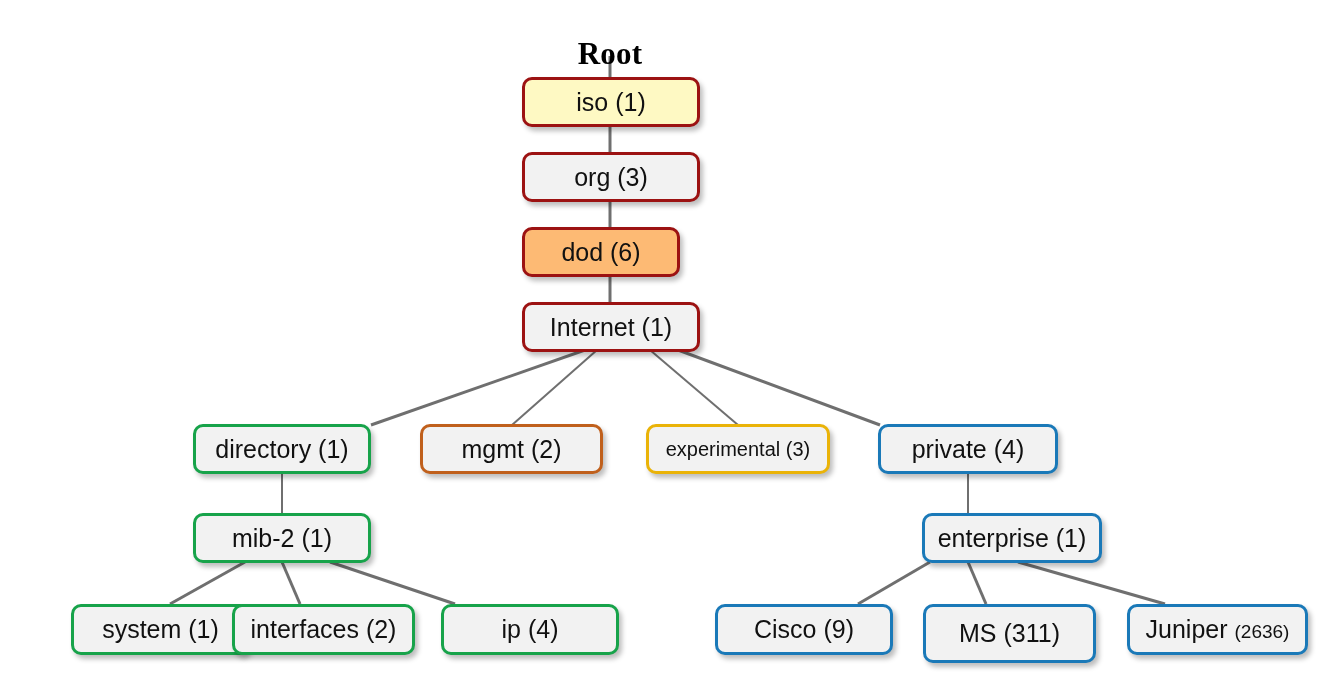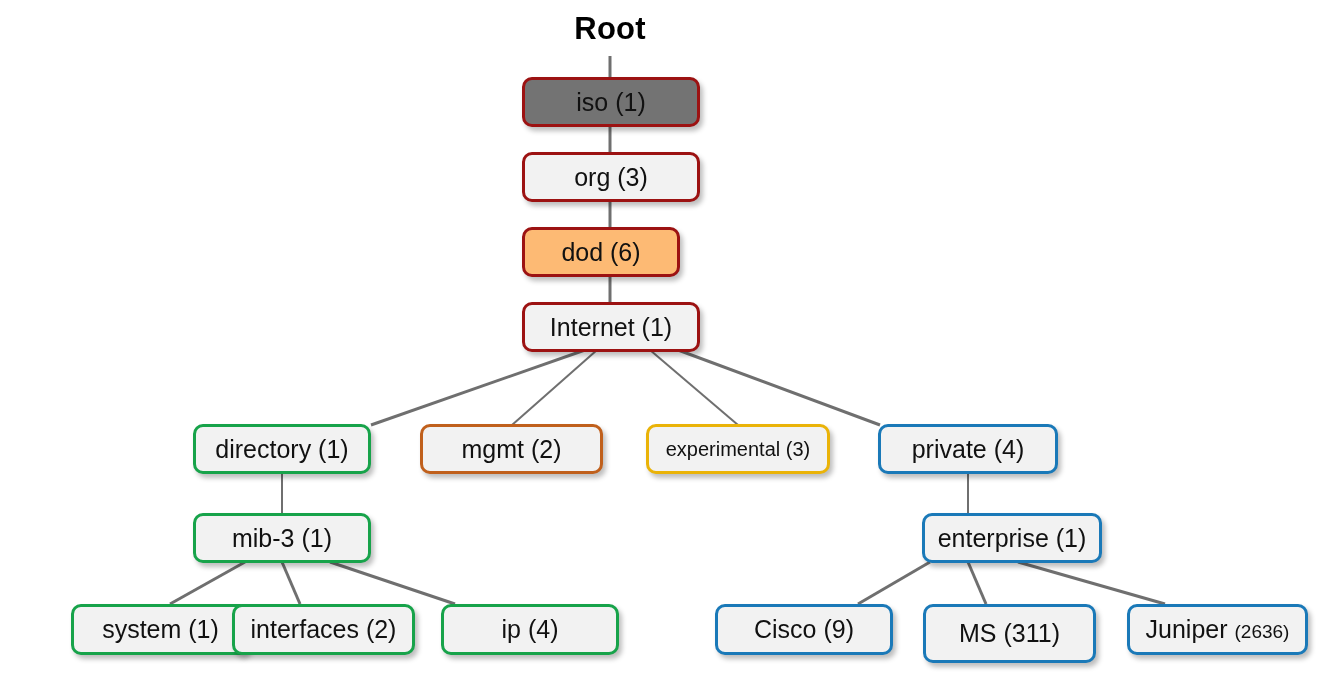--- a/index.html
+++ b/index.html
@@ -73,24 +73,24 @@
       <line x1="282" y1="473" x2="282" y2="515" stroke="#6f6f6f" stroke-width="2" stroke-linecap="butt"></line>
       <line x1="968" y1="473" x2="968" y2="515" stroke="#6f6f6f" stroke-width="2" stroke-linecap="butt"></line>
       <line x1="245" y1="562" x2="170" y2="604" stroke="#6f6f6f" stroke-width="3" stroke-linecap="butt"></line>
       <line x1="282" y1="562" x2="300" y2="604" stroke="#6f6f6f" stroke-width="3" stroke-linecap="butt"></line>
       <line x1="330" y1="562" x2="455" y2="604" stroke="#6f6f6f" stroke-width="3" stroke-linecap="butt"></line>
       <line x1="930" y1="562" x2="858" y2="604" stroke="#6f6f6f" stroke-width="3" stroke-linecap="butt"></line>
       <line x1="968" y1="562" x2="986" y2="604" stroke="#6f6f6f" stroke-width="3" stroke-linecap="butt"></line>
       <line x1="1018" y1="562" x2="1165" y2="604" stroke="#6f6f6f" stroke-width="3" stroke-linecap="butt"></line>
     </svg>
 
-  <div class="root-title" style="left: 610px; top: 11px;">Root</div>
+  <div class="root-title" style="left: 610px; top: 36px; font-family: Liberation Serif, serif;">Root</div>
 
   <div id="node-layer">
-      <div class="node" style="left: 522px; top: 77px; width: 178px; height: 50px; border-color: rgb(156, 18, 18); background: #737373; color: rgb(17, 17, 17); font-size: 25px;">
+      <div class="node" style="left: 522px; top: 77px; width: 178px; height: 50px; border-color: rgb(156, 18, 18); background: #fef9c3; color: rgb(17, 17, 17); font-size: 25px;">
         <span class="label"><span>iso (1)</span></span>
       </div>
       <div class="node" style="left: 522px; top: 152px; width: 178px; height: 50px; border-color: rgb(156, 18, 18); background: rgb(242, 242, 242); color: rgb(17, 17, 17); font-size: 25px;">
         <span class="label"><span>org (3)</span></span>
       </div>
       <div class="node" style="left: 522px; top: 227px; width: 158px; height: 50px; border-color: rgb(156, 18, 18); background: #fdba74; color: rgb(17, 17, 17); font-size: 25px;">
         <span class="label"><span>dod (6)</span></span>
       </div>
       <div class="node" style="left: 522px; top: 302px; width: 178px; height: 50px; border-color: rgb(156, 18, 18); background: rgb(242, 242, 242); color: rgb(17, 17, 17); font-size: 25px;">
         <span class="label"><span>Internet (1)</span></span>
@@ -101,21 +101,21 @@
       <div class="node" style="left: 420px; top: 424px; width: 183px; height: 50px; border-color: rgb(192, 96, 28); background: rgb(242, 242, 242); color: rgb(17, 17, 17); font-size: 25px;">
         <span class="label"><span>mgmt (2)</span></span>
       </div>
       <div class="node" style="left: 646px; top: 424px; width: 184px; height: 50px; border-color: rgb(234, 179, 8); background: rgb(242, 242, 242); color: rgb(17, 17, 17); font-size: 20px;">
         <span class="label"><span>experimental (3)</span></span>
       </div>
       <div class="node" style="left: 878px; top: 424px; width: 180px; height: 50px; border-color: rgb(26, 121, 184); background: rgb(242, 242, 242); color: rgb(17, 17, 17); font-size: 25px;">
         <span class="label"><span>private (4)</span></span>
       </div>
       <div class="node" style="left: 193px; top: 513px; width: 178px; height: 50px; border-color: rgb(23, 163, 74); background: rgb(242, 242, 242); color: rgb(17, 17, 17); font-size: 25px;">
-        <span class="label"><span>mib-3 (1)</span></span>
+        <span class="label"><span>mib-2 (1)</span></span>
       </div>
       <div class="node" style="left: 878px; top: 513px; width: 180px; height: 50px; border-color: rgb(26, 121, 184); background: rgb(242, 242, 242); color: rgb(17, 17, 17); font-size: 25px; margin-left: 44px;">
         <span class="label"><span>enterprise (1)</span></span>
       </div>
       <div class="node" style="left: 27px; top: 604px; width: 179px; height: 51px; border-color: rgb(23, 163, 74); background: rgb(242, 242, 242); color: rgb(17, 17, 17); font-size: 25px; margin-left: 44px;">
         <span class="label"><span>system (1)</span></span>
       </div>
       <div class="node" style="left: 232px; top: 604px; width: 183px; height: 51px; border-color: rgb(23, 163, 74); background: rgb(242, 242, 242); color: rgb(17, 17, 17); font-size: 25px;">
         <span class="label"><span>interfaces (2)</span></span>
       </div>

